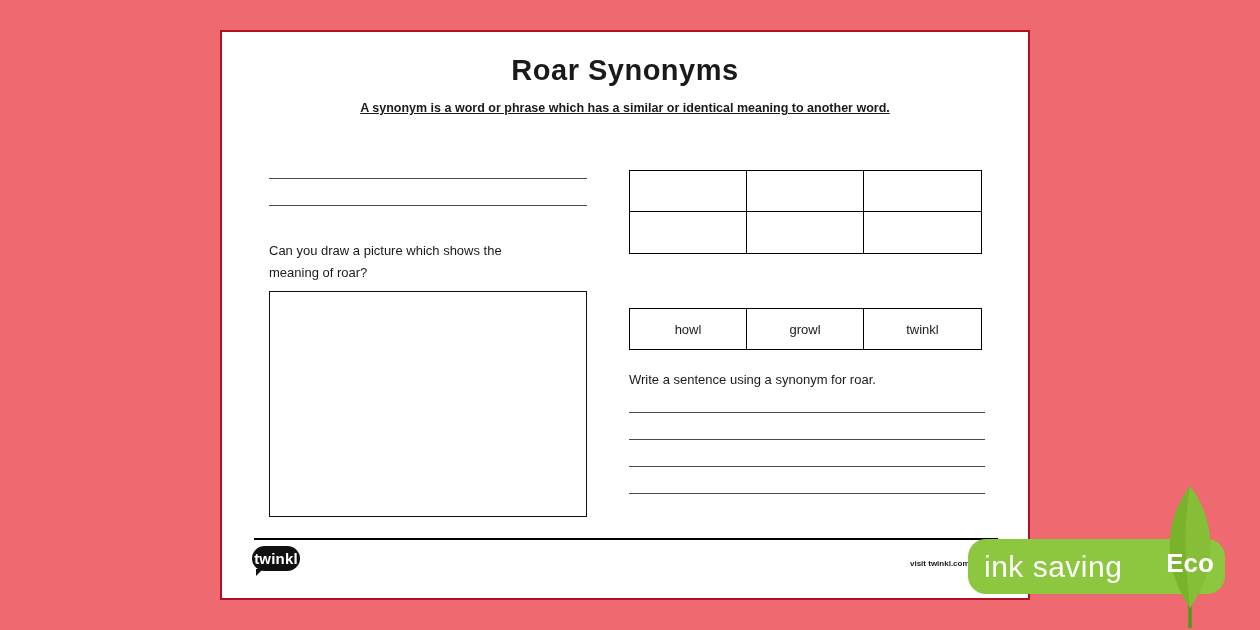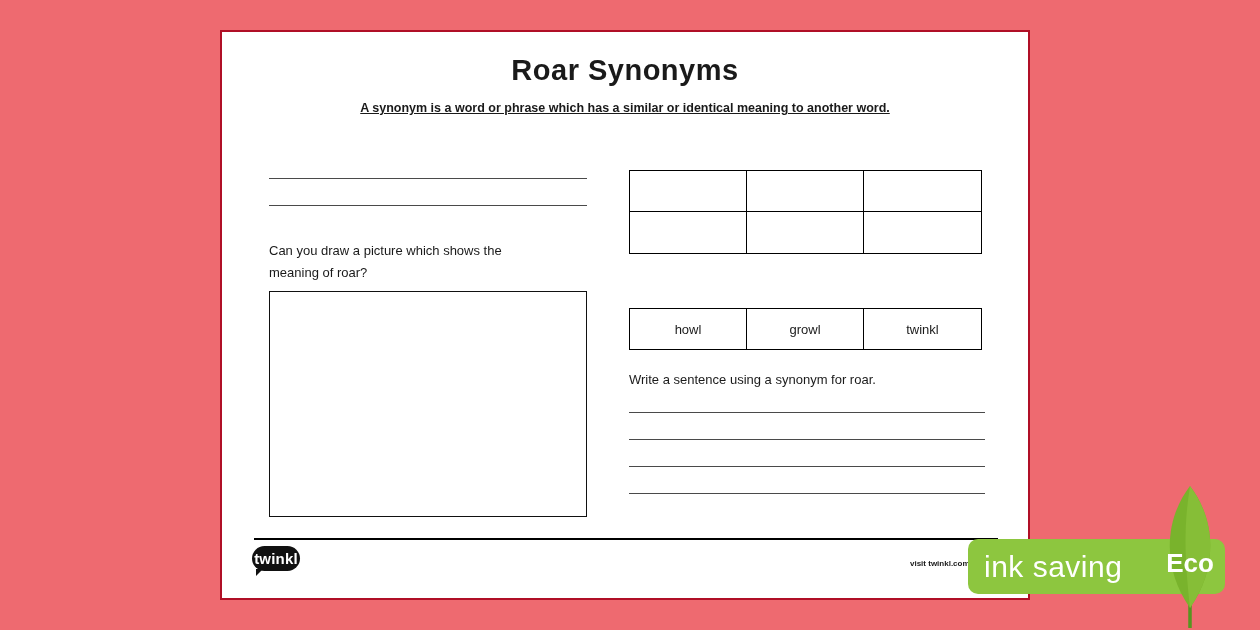--- a/index.html
+++ b/index.html
@@ -131,21 +131,21 @@
     left: 688px; top: 527px;
     font-size: 8px;
     font-weight: 700;
   }
 
   .eco-badge {
     position: absolute;
     left: 968px; top: 539px;
     width: 257px; height: 55px;
     background: #8dc63f;
-    border-radius: 10px;
+    border-radius: 18px;
     display: flex;
     align-items: center;
     z-index: 5;
   }
   .eco-badge-label {
     padding-left: 16px;
     color: #fff;
     font-size: 30px;
     font-weight: 500;
     letter-spacing: 0.5px;

